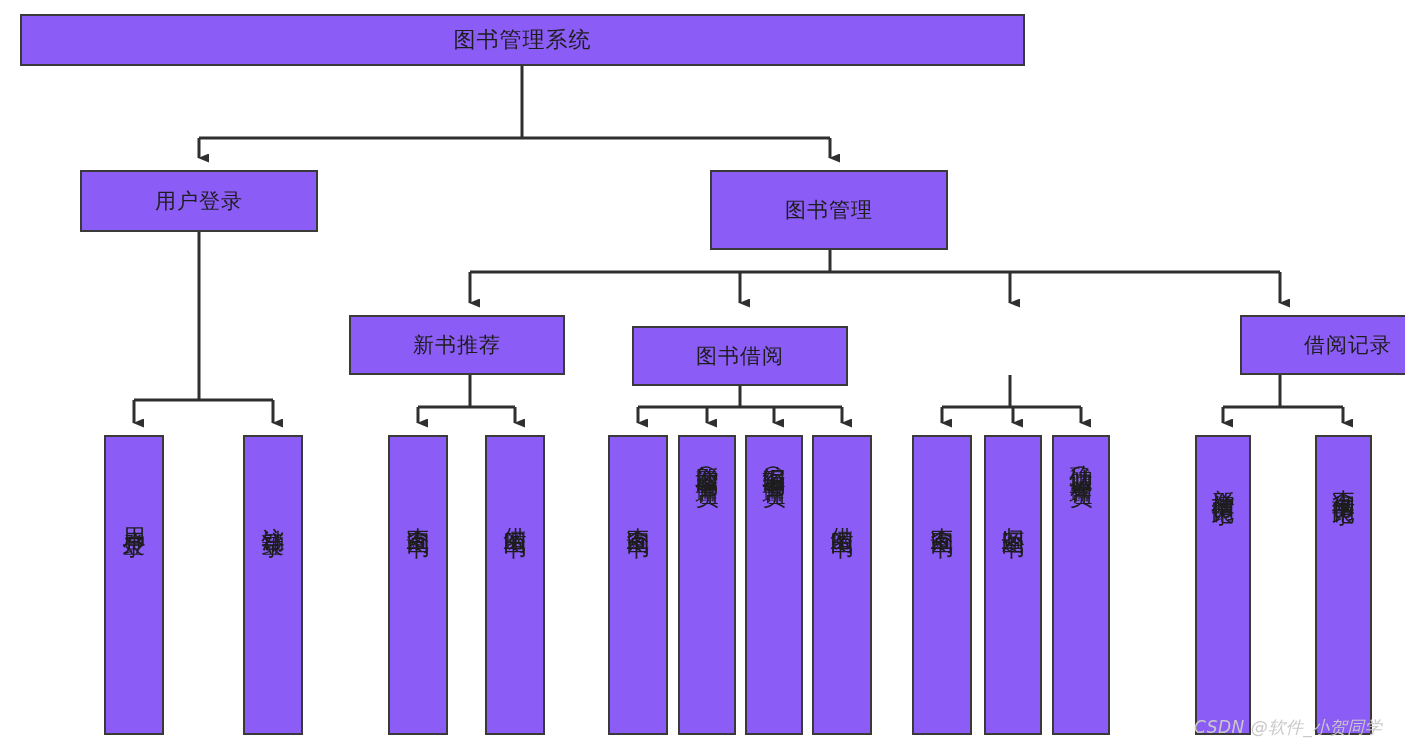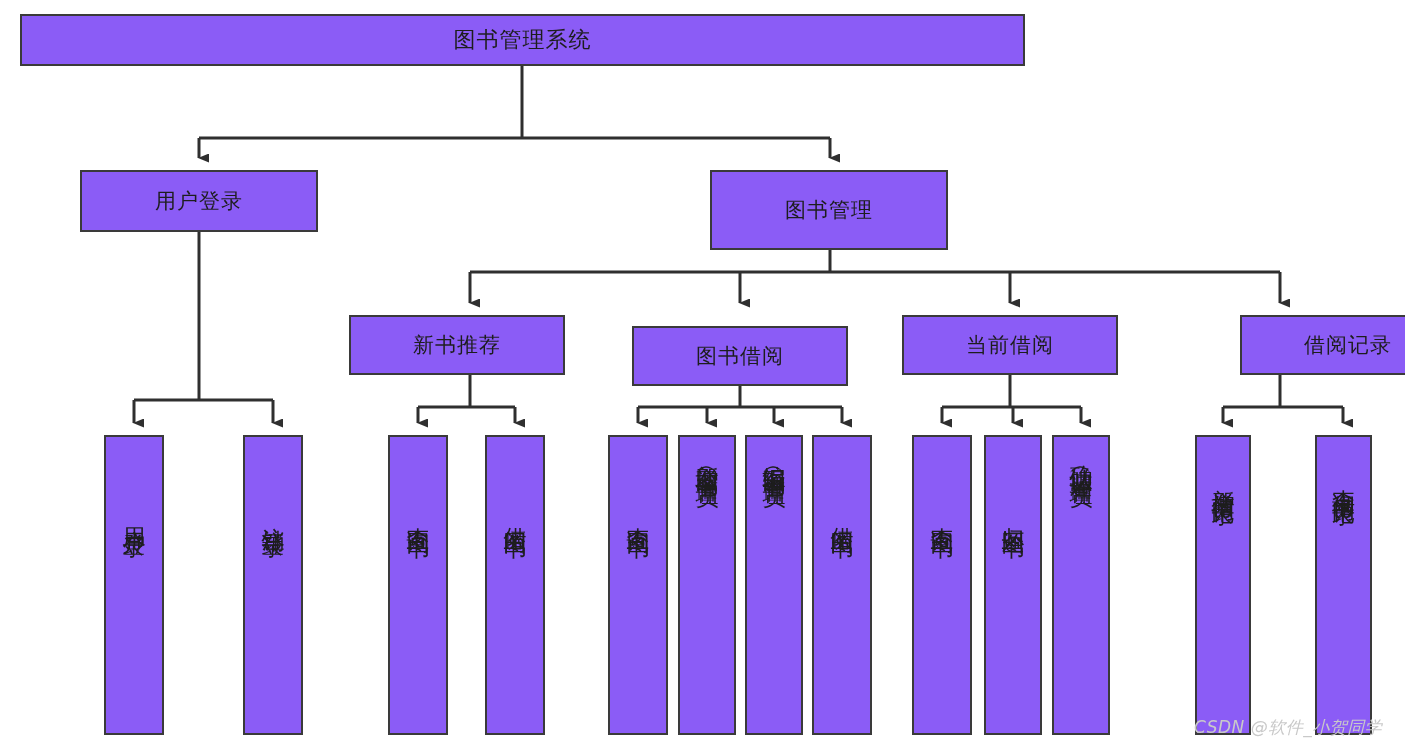--- a/index.html
+++ b/index.html
@@ -145,23 +145,20 @@
   </div>
 
   <div class="node horiz" style="left:349px; top:315px; width:216px; height:60px;">
     <span class="node-label">新书推荐</span>
   </div>
 
   <div class="node horiz" style="left:632px; top:315px; width:216px; height:60px;margin-top:11px;">
     <span class="node-label">图书借阅</span>
   </div>
 
-  <div class="node horiz" style="left:902px; top:315px; width:216px; height:60px;">
-    <span class="node-label">当前借阅</span>
-  </div>
 
   <div class="node horiz" style="left:1240px; top:315px; width:216px; height:60px;">
     <span class="node-label">借阅记录</span>
   </div>
 
   <div class="node vert" style="left:104px; top:435px; width:60px; height:300px; padding-top:72px;">
     <span class="node-label">用户登录</span>
   </div>
 
   <div class="node vert" style="left:243px; top:435px; width:60px; height:300px; padding-top:72px;">

